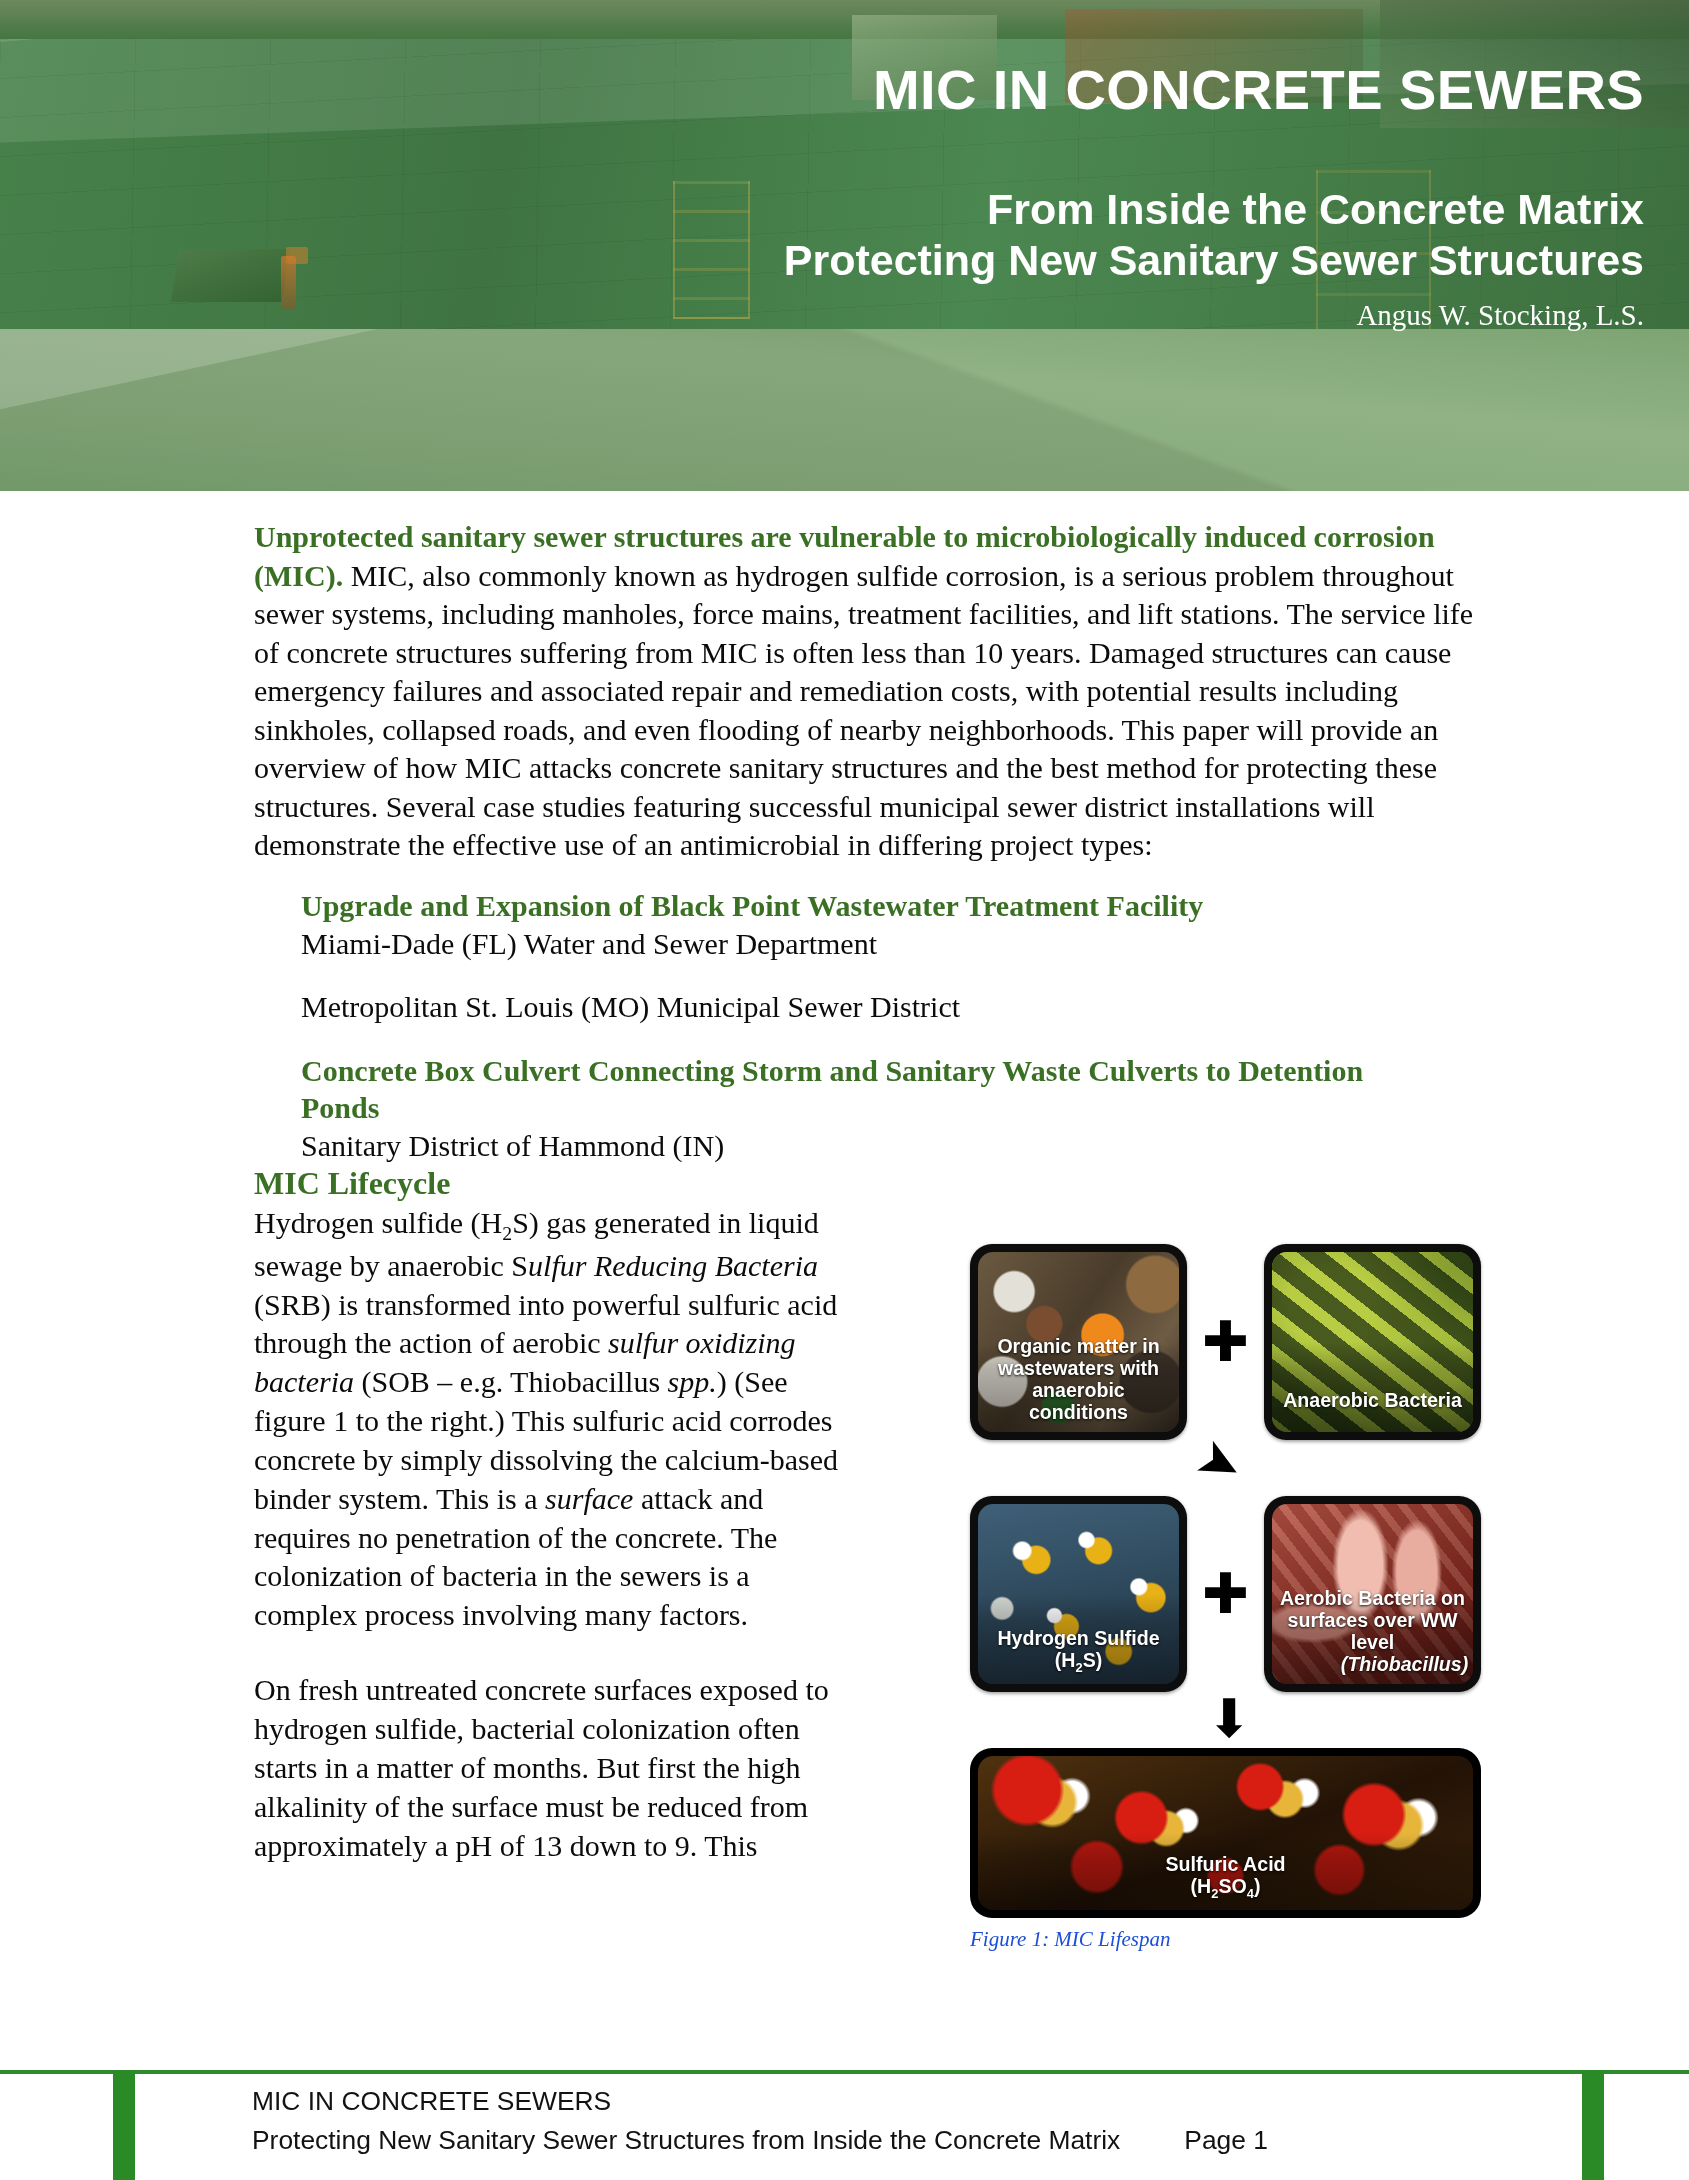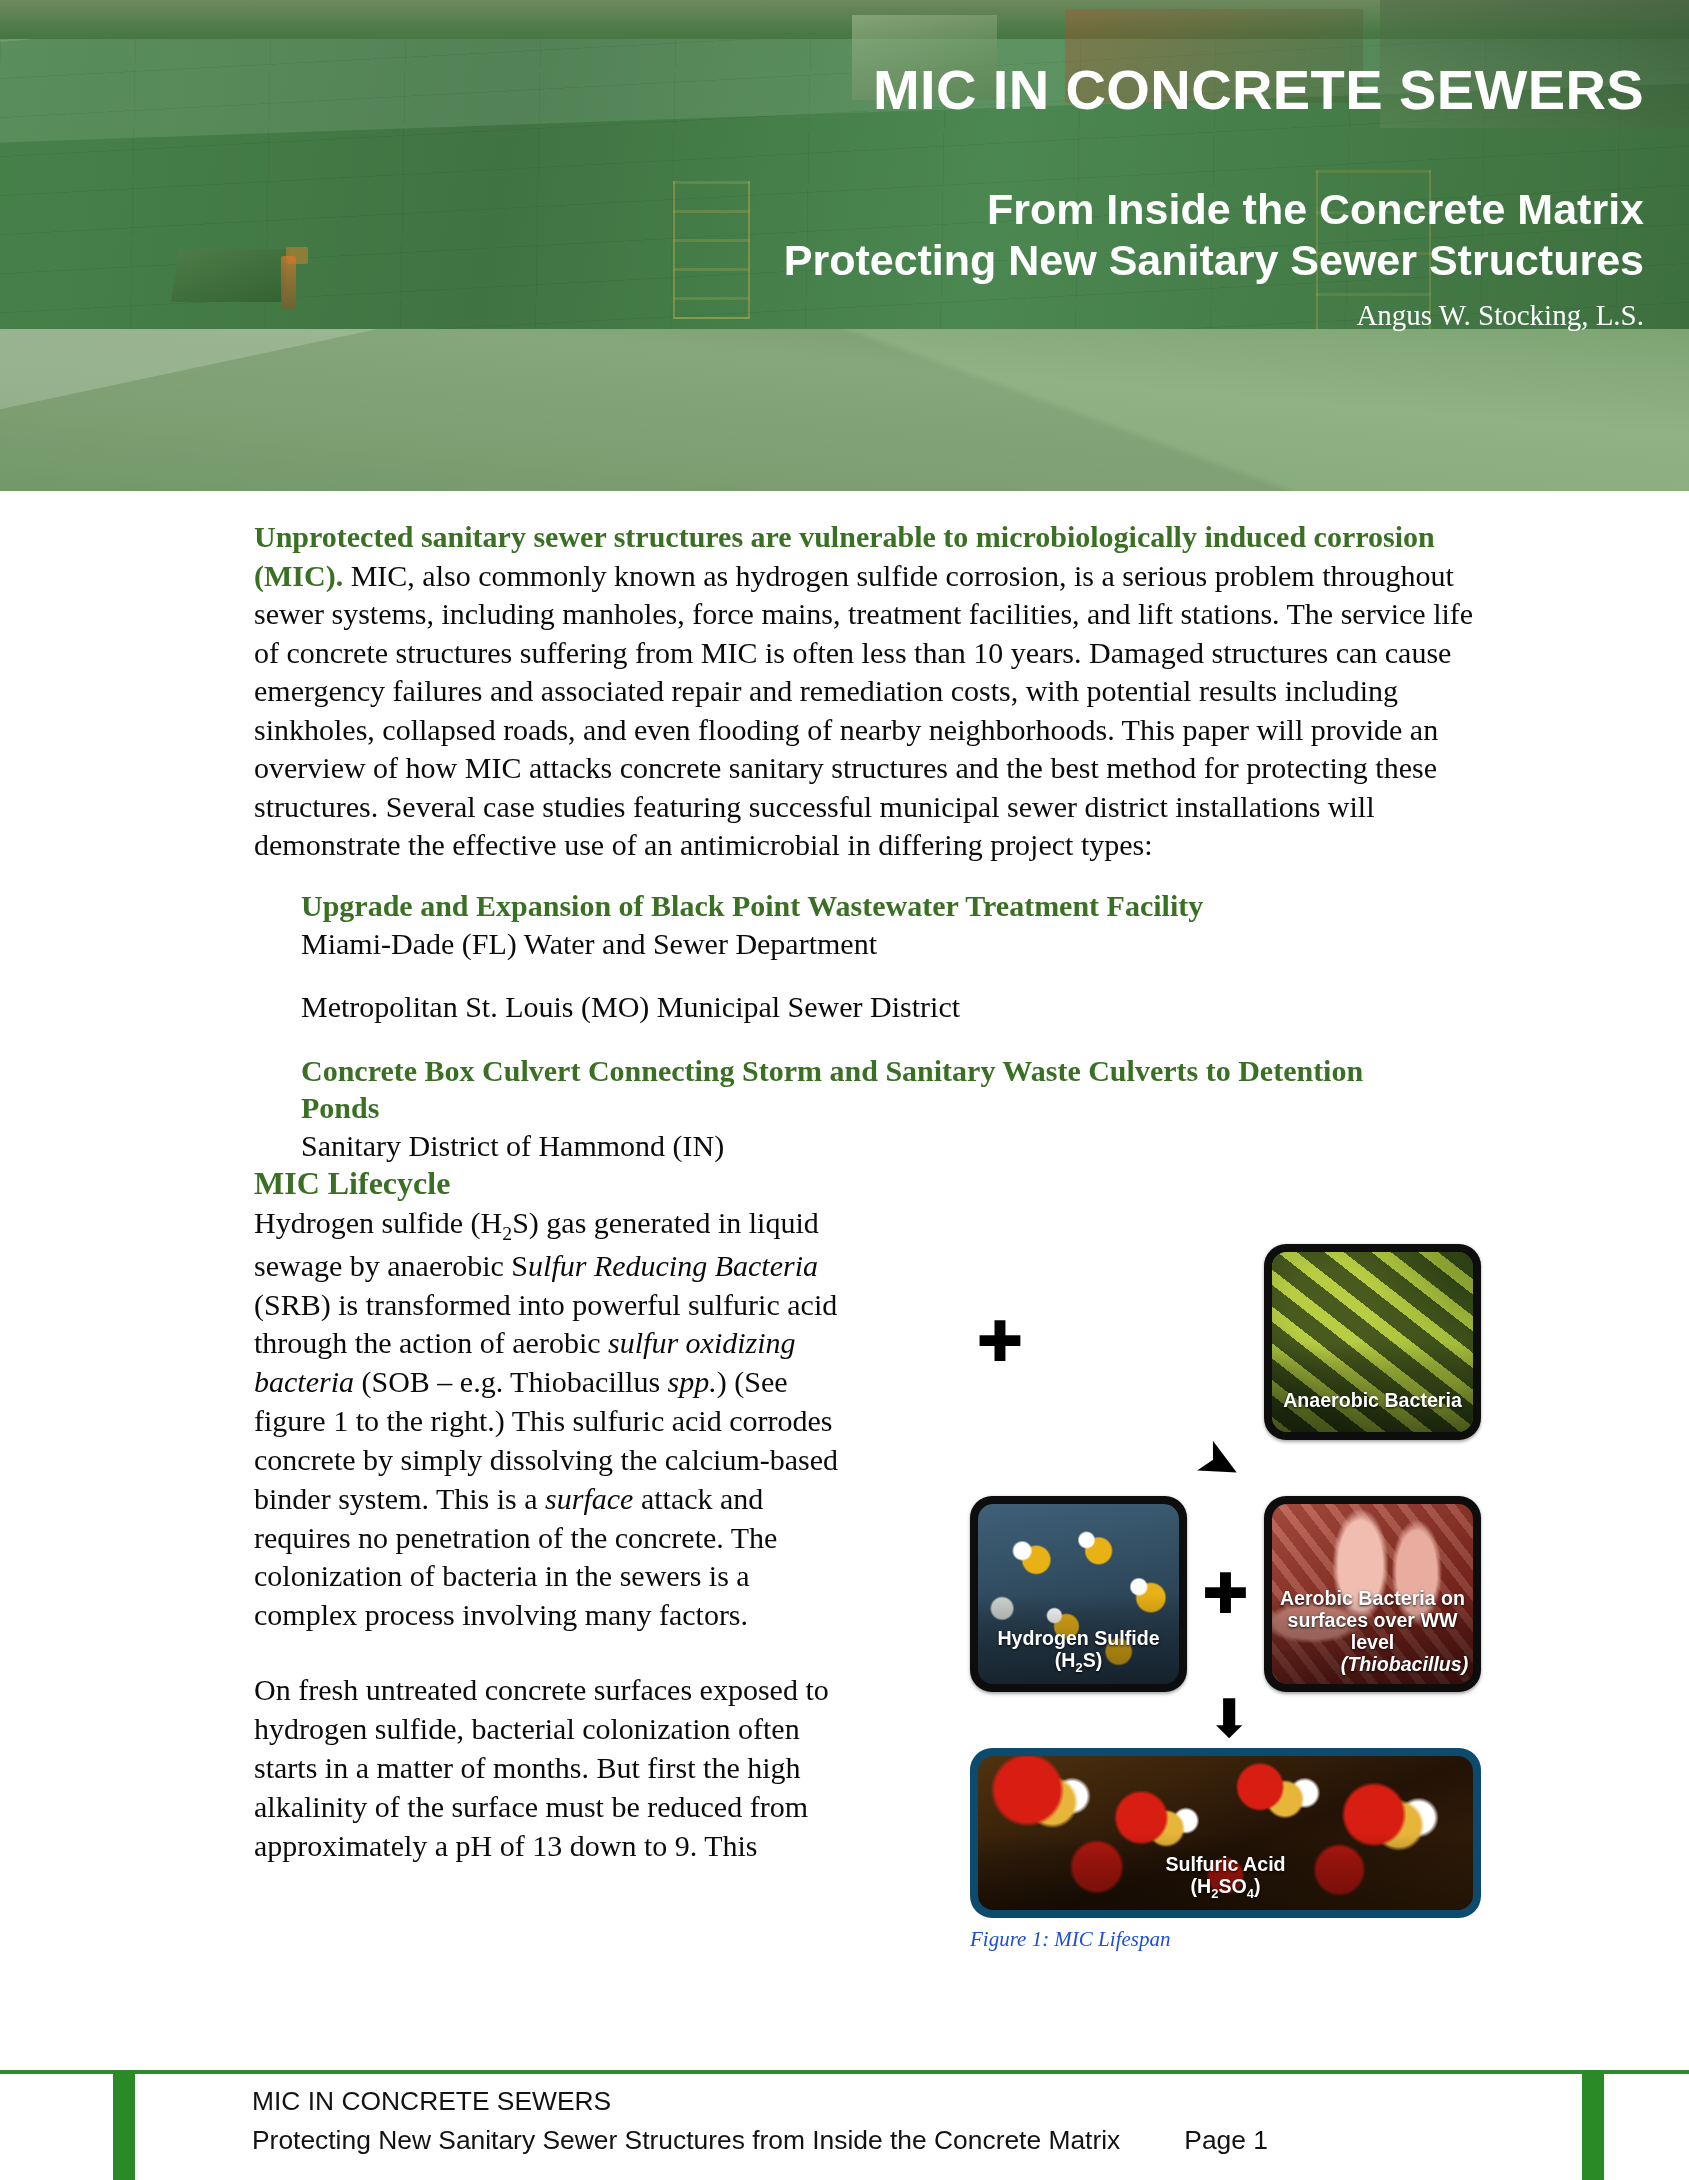--- a/index.html
+++ b/index.html
@@ -298,21 +298,21 @@
     transform:rotate(28deg);
     font-family:"DejaVu Sans",sans-serif;
   }
   .arrow-down{
     position:absolute;left:237px;top:0px;
     font-size:53px;line-height:1;color:#000;
     font-family:"DejaVu Sans",sans-serif;
   }
   .panel-wide{
     width:511px;height:170px;
-    border-radius:22px;background:#0c4a6e;padding:7.7px;box-sizing:border-box;
+    border-radius:22px;background:#000000;padding:7.7px;box-sizing:border-box;
     position:relative;overflow:hidden;
   }
   .fig-caption{
     margin-top:8.5px;
     font-size:21px;
     font-style:italic;
     color:#1d4ed8;
   }
 
   
@@ -391,20 +391,31 @@
 
     <div class="lower-left">
       <h2 class="sec-head">MIC Lifecycle</h2>
       <p><span>Hydrogen sulfide (H</span><sub>2</sub><span>S) gas generated in liquid sewage by anaerobic S</span><span class="it">ulfur Reducing Bacteria</span><span> (SRB) is transformed into powerful sulfuric acid through the action of aerobic </span><span class="it">sulfur oxidizing bacteria</span><span> (SOB – e.g. Thiobacillus </span><span class="it">spp.</span><span>)  (See figure 1 to the right.) This sulfuric acid corrodes concrete by simply dissolving the calcium-based binder system. This is a </span><span class="it">surface</span><span> attack and requires no penetration of the concrete.  The colonization of bacteria in the sewers is a complex process involving many factors.</span></p>
       <p>On fresh untreated concrete surfaces exposed to hydrogen sulfide, bacterial colonization often starts in a matter of months.  But first the high alkalinity of the surface must be reduced from approximately a pH of 13 down to 9.  This</p>
     </div>
 
     <div class="figure">
 
       <div class="fig-row">
+        <div class="panel">
+          <div class="panel-inner">
+            <div class="tex-organic"></div>
+            <div class="panel-fade"></div>
+            <div class="panel-label">
+              <div>Organic matter in</div>
+              <div>wastewaters with</div>
+              <div>anaerobic conditions</div>
+            </div>
+          </div>
+        </div>
         <div class="plus">✚</div>
         <div class="panel">
           <div class="panel-inner">
             <div class="tex-anaerobic"></div>
             <div class="panel-fade"></div>
             <div class="panel-label mid">
               <div>Anaerobic Bacteria</div>
             </div>
           </div>
         </div>

